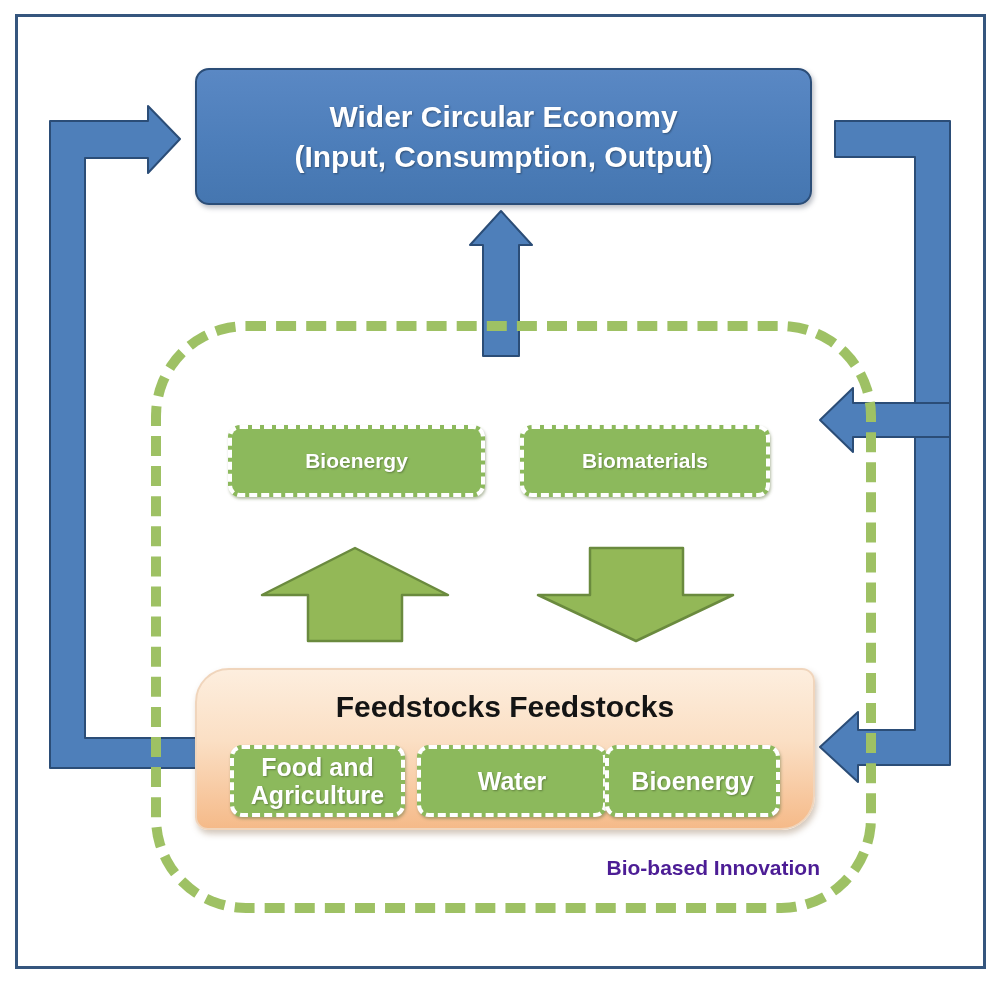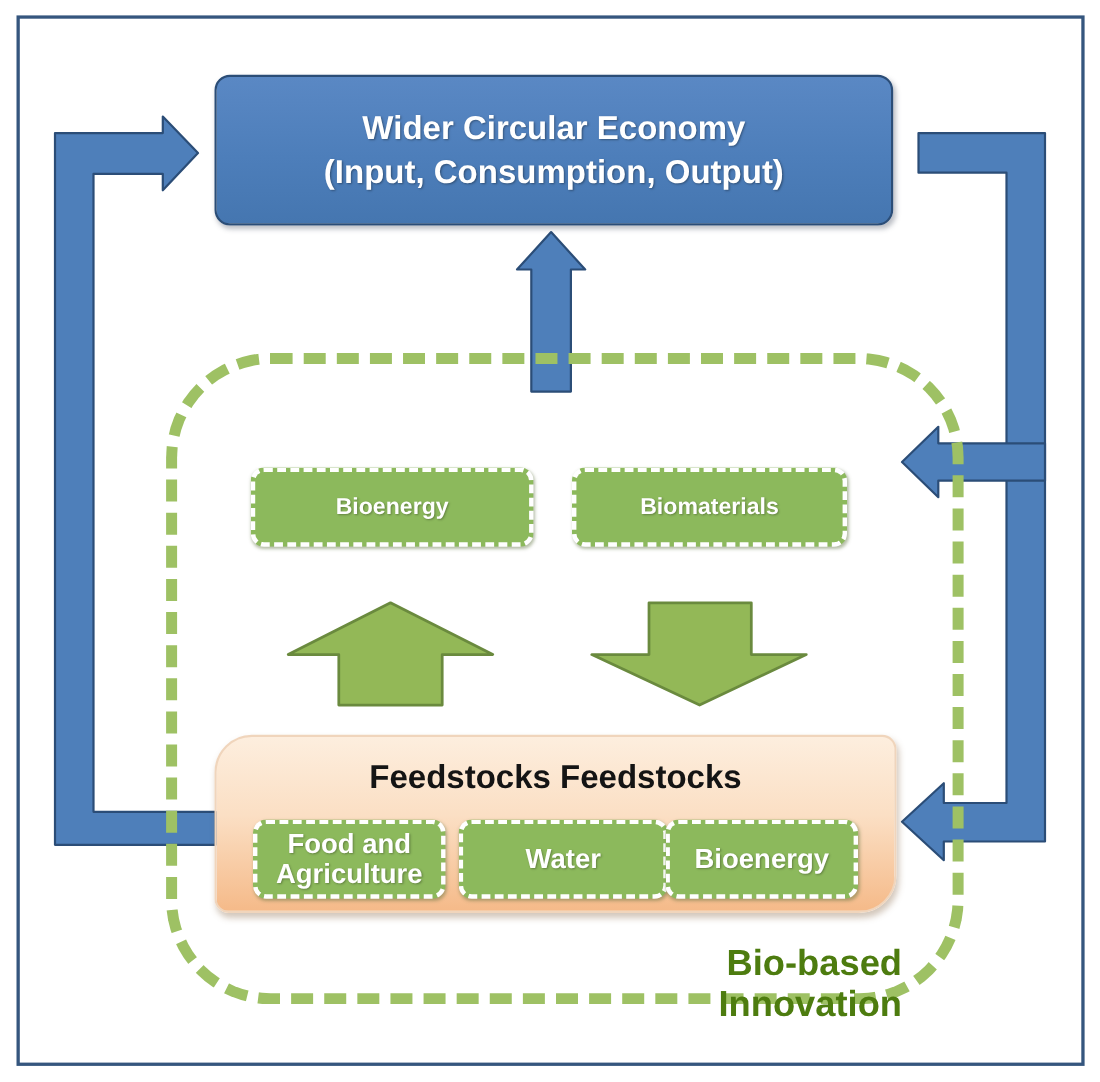--- a/index.html
+++ b/index.html
@@ -1,21 +1,21 @@
 <!DOCTYPE html>
 <html><head>
 <meta charset="utf-8">
 <style>
   html,body{margin:0;padding:0;background:#ffffff;}
   body{width:1000px;height:984px;position:relative;font-family:"Liberation Sans",sans-serif;overflow:hidden;}
   .stage{position:absolute;inset:0;}
   .frame{position:absolute;left:15px;top:14px;width:965px;height:949px;border:3px solid #35567e;background:transparent;}
   .arrow-layer{position:absolute;left:0;top:0;z-index:1;}
   .dash-rect{position:absolute;left:151px;top:321px;width:705px;height:572px;border:10px dashed #9ec164;border-radius:95px;z-index:2;}
-  .innovation{position:absolute;left:500px;top:856px;width:320px;text-align:right;font-size:33px;font-weight:bold;color:#4d7c0f;z-index:2;}
+  .innovation{position:absolute;left:500px;top:856px;width:320px;text-align:right;font-size:21px;font-weight:bold;color:#4c1d95;z-index:2;}
   .topbox{position:absolute;left:195px;top:68px;width:617px;height:137px;border-radius:14px;
     background:linear-gradient(180deg,#5a88c4 0%,#4d7eba 55%,#4576b0 100%);
     border:2px solid #2b4d77;box-sizing:border-box;z-index:3;
     display:flex;flex-direction:column;justify-content:center;align-items:center;
     box-shadow:2px 3px 5px rgba(60,70,90,0.35);}
   .topbox .l1,.topbox .l2{color:#ffffff;font-weight:bold;font-size:30px;line-height:40px;text-shadow:1px 1px 2px rgba(0,0,0,0.35);}
   .orangebox{position:absolute;box-sizing:border-box;z-index:3;
     background:linear-gradient(180deg,#fdeede 0%,#fbdfc4 45%,#f5ba89 100%);
     border:2px solid #f0d5bc;border-radius:34px 13px 34px 13px;
     box-shadow:2px 4px 6px rgba(130,95,60,0.35);}

